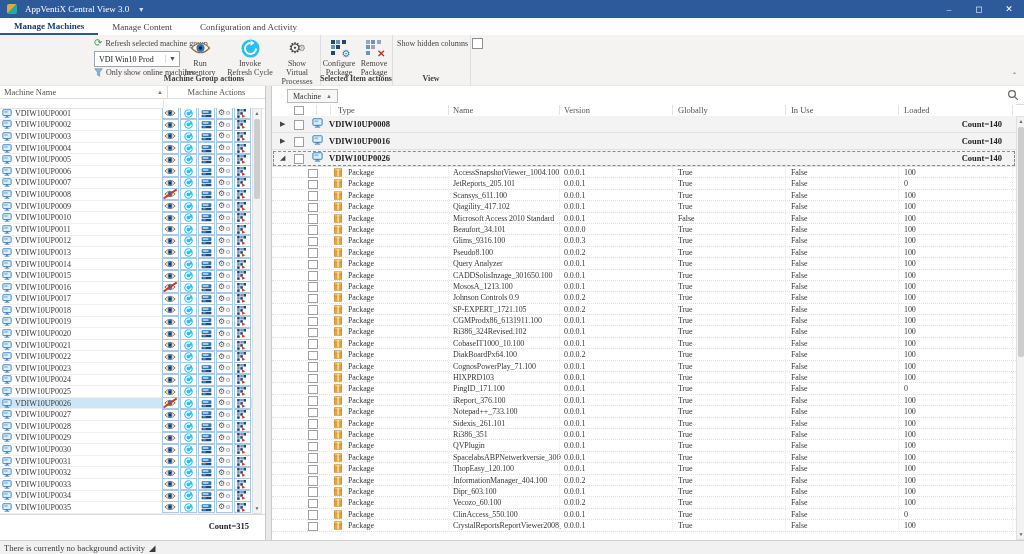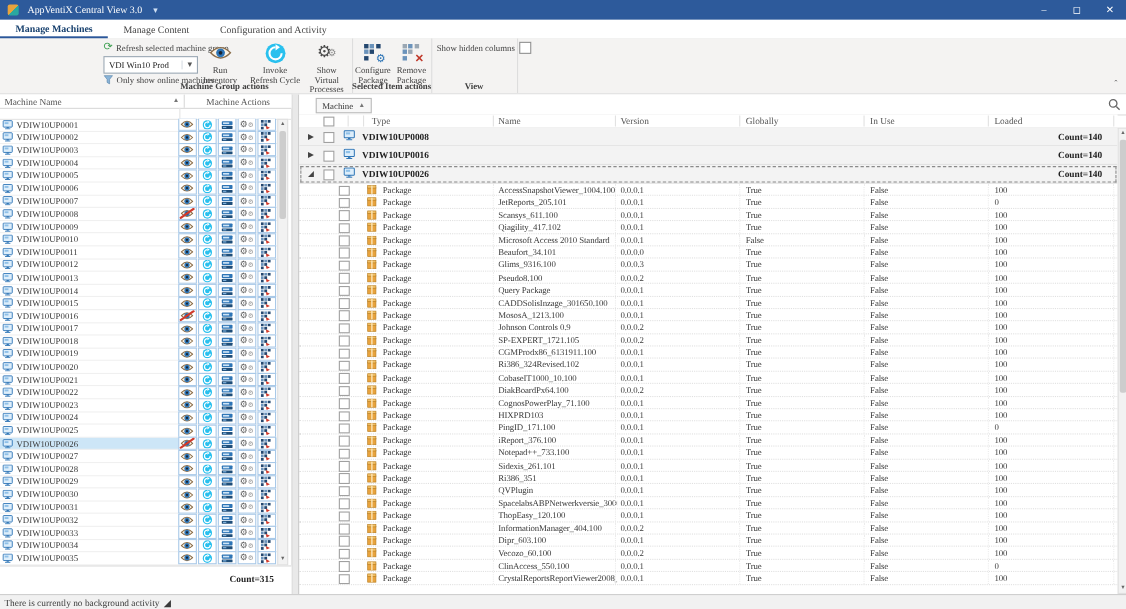--- a/index.html
+++ b/index.html
@@ -2181,21 +2181,21 @@
             <span class="pdiv" style="left:740px;"></span>
           </div>
           <div class="prow">
             <span class="cb" style="position:absolute;left:36px;top:1.5px;"></span>
         <span class="picon"><svg width="10" height="9" viewBox="0 0 12 12">
   <rect x="1" y="3.5" width="10" height="7.5" fill="#e8a33d" stroke="#b97f22" stroke-width="0.8"></rect>
   <rect x="1" y="1" width="10" height="3" fill="#f2c066" stroke="#b97f22" stroke-width="0.8"></rect>
   <rect x="5.2" y="1" width="1.8" height="10" fill="#fbe3b3"></rect>
               </svg></span>
         <span class="pcell c-type">Package</span>
-        <span class="pcell c-name">Query Package</span>
+        <span class="pcell c-name">Query Analyzer</span>
         <span class="pcell c-ver">0.0.0.1</span>
         <span class="pcell c-glob">True</span>
         <span class="pcell c-inuse">False</span>
         <span class="pcell c-load">100</span>
         <span class="pdiv" style="left:176px;"></span>
             <span class="pdiv" style="left:287px;"></span>
         <span class="pdiv" style="left:400px;"></span>
             <span class="pdiv" style="left:513px;"></span>
         <span class="pdiv" style="left:626px;"></span>
             <span class="pdiv" style="left:740px;"></span>

